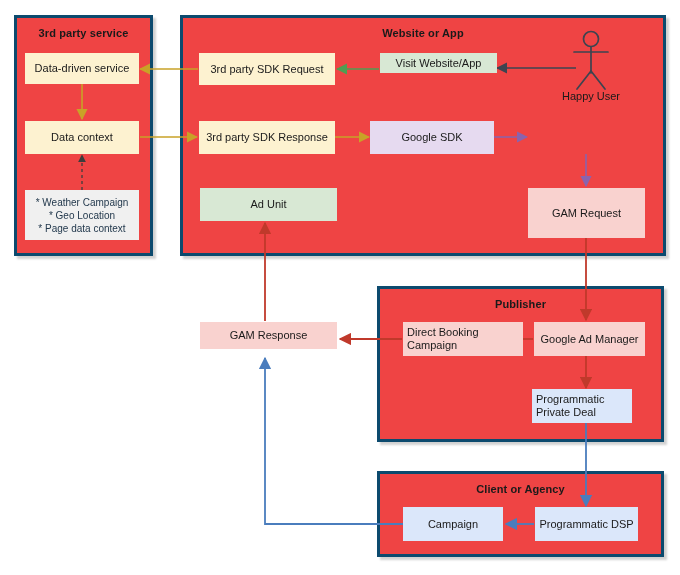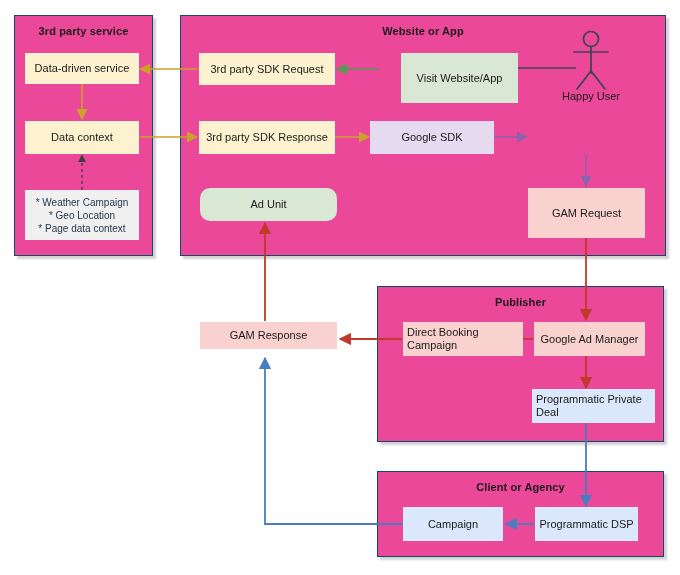--- a/index.html
+++ b/index.html
@@ -7,22 +7,22 @@
     width:680px;height:575px;
     background:#ffffff;
     font-family:"Liberation Sans", sans-serif;
     overflow:hidden;
   }
   #stage{position:relative;width:680px;height:575px;}
 
   
   .group{
     position:absolute;
-    background:#ec4899;
-    border:1px solid #0c4a6e;
+    background:#ef4444;
+    border:3px solid #0c4a6e;
     box-shadow:3px 3px 2px rgba(0,0,0,0.18);
     box-sizing:border-box;
   }
   .group-title{
     position:absolute;
     left:0;right:0;
     text-align:center;
     font-size:11px;
     font-weight:bold;
     color:#1a1a1a;
@@ -156,34 +156,34 @@
   <div class="node n-note" style="left:25px;top:190px;width:114px;height:50px;flex-direction:column;">
     <span>* Weather Campaign</span>
     <span>* Geo Location</span>
     <span>* Page data context</span>
   </div>
 
   <div class="node n-yellow" style="left:199px;top:53px;width:136px;height:32px;">3rd party SDK Request</div>
 
   <div class="node n-yellow" style="left:199px;top:121px;width:136px;height:33px;">3rd party SDK Response</div>
 
-  <div class="node n-green" style="left:401px;top:53px;width:117px;height:50px;">Visit Website/App</div>
+  <div class="node n-green" style="left:380px;top:53px;width:117px;height:20px;">Visit Website/App</div>
 
-  <div class="node n-green" style="left:200px;top:188px;width:137px;height:33px;border-radius:10px;">Ad Unit</div>
+  <div class="node n-green" style="left:200px;top:188px;width:137px;height:33px;">Ad Unit</div>
 
   <div class="node n-purple" style="left:370px;top:121px;width:124px;height:33px;">Google SDK</div>
 
 
   <div class="node n-red" style="left:528px;top:188px;width:117px;height:50px;">GAM Request</div>
 
   <div class="node n-red" style="left:200px;top:322px;width:137px;height:27px;">GAM Response</div>
 
   <div class="node n-red" style="left:403px;top:322px;width:120px;height:34px;">Direct Booking Campaign</div>
 
   <div class="node n-red" style="left:534px;top:322px;width:111px;height:34px;">Google Ad Manager</div>
 
-  <div class="node n-blue" style="left:532px;top:389px;width:123px;height:34px;">Programmatic Private Deal</div>
+  <div class="node n-blue" style="left:532px;top:389px;width:100px;height:34px;">Programmatic Private Deal</div>
 
   <div class="node n-blue" style="left:535px;top:507px;width:103px;height:34px;">Programmatic DSP</div>
 
   <div class="node n-blue" style="left:403px;top:507px;width:100px;height:34px;">Campaign</div>
 
 </div>
 
 </body></html>

